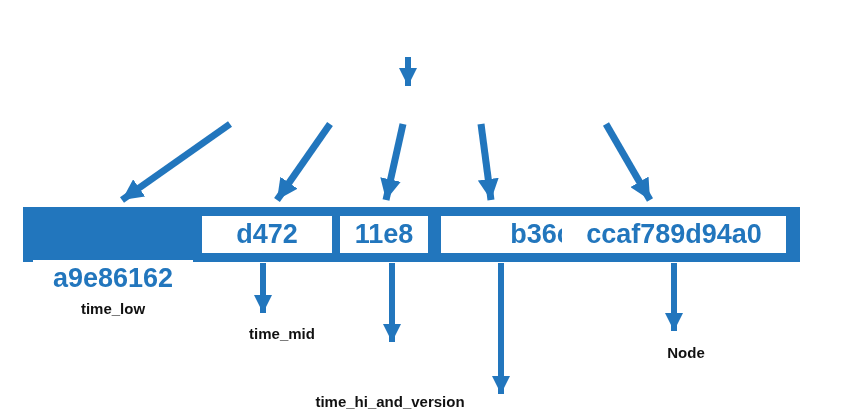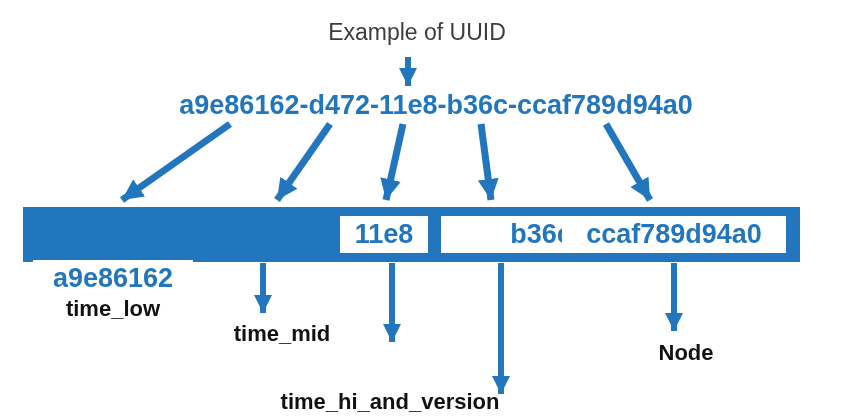--- a/index.html
+++ b/index.html
@@ -36,37 +36,35 @@
     display:flex;align-items:center;justify-content:center;
     font-size:27px;font-weight:700;color:var(--accent);white-space:nowrap;
   }
   .seg-box.b1{left:10px;width:160px;margin-top:44px;}
   .seg-box.b2{left:179px;width:130px;}
   .seg-box.b3{left:317px;width:88px;}
   .seg-box.b4{left:418px;width:112px;padding-left:44px;}
   .seg-box.b5{left:539px;width:224px;}
   .field-label{
     position:absolute;transform:translateX(-50%);
-    font-size:22px;line-height:19px;font-weight:700;color:var(--label-text);
+    font-size:15px;line-height:19px;font-weight:700;color:var(--label-text);
     white-space:nowrap;
   }
   .fl1{left:113px;top:299px;}
   .fl2{left:266px;top:324px;margin-left:16px;}
   .fl3{left:390px;top:354px;margin-top:38px;}
   .fl4{left:513px;top:398px;}
   .fl5{left:686px;top:343px;}
 </style>
 </head>
 <body>
 
 <div class="stage">
 
-  <div class="title">Example of UUID</div>
 
-  <div class="uuid-string">a9e86162-d472-11e8-b36c-ccaf789d94a0</div>
 
   <svg class="arrow-layer" viewBox="0 0 848 417" xmlns="http://www.w3.org/2000/svg">
     <defs>
       <marker id="ah" viewBox="0 0 10 10" refX="10" refY="5" markerWidth="3" markerHeight="3" orient="auto-start-reverse" markerUnits="strokeWidth">
         <path class="arrow-head" d="M0,0 L10,5 L0,10 Z"></path>
       </marker>
     </defs>
 
     <line class="arrow" x1="408" y1="57" x2="408" y2="86" stroke-width="6" marker-end="url(#ah)"></line>
 
@@ -80,20 +78,23 @@
     <line class="arrow" x1="263" y1="263" x2="263" y2="313" stroke-width="6" marker-end="url(#ah)"></line>
     <line class="arrow" x1="392" y1="263" x2="392" y2="342" stroke-width="6" marker-end="url(#ah)"></line>
     <line class="arrow" x1="501" y1="263" x2="501" y2="394" stroke-width="6" marker-end="url(#ah)"></line>
     <line class="arrow" x1="674" y1="263" x2="674" y2="331" stroke-width="6" marker-end="url(#ah)"></line>
   </svg>
 
   <div class="bar">
     <div class="seg-box b1">
       <span>a9e86162</span>
     </div>
+    <div class="seg-box b2">
+      <span>d472</span>
+    </div>
     <div class="seg-box b3">
       <span>11e8</span>
     </div>
     <div class="seg-box b4">
       <span>b36c</span>
     </div>
     <div class="seg-box b5">
       <span>ccaf789d94a0</span>
     </div>
   </div>

